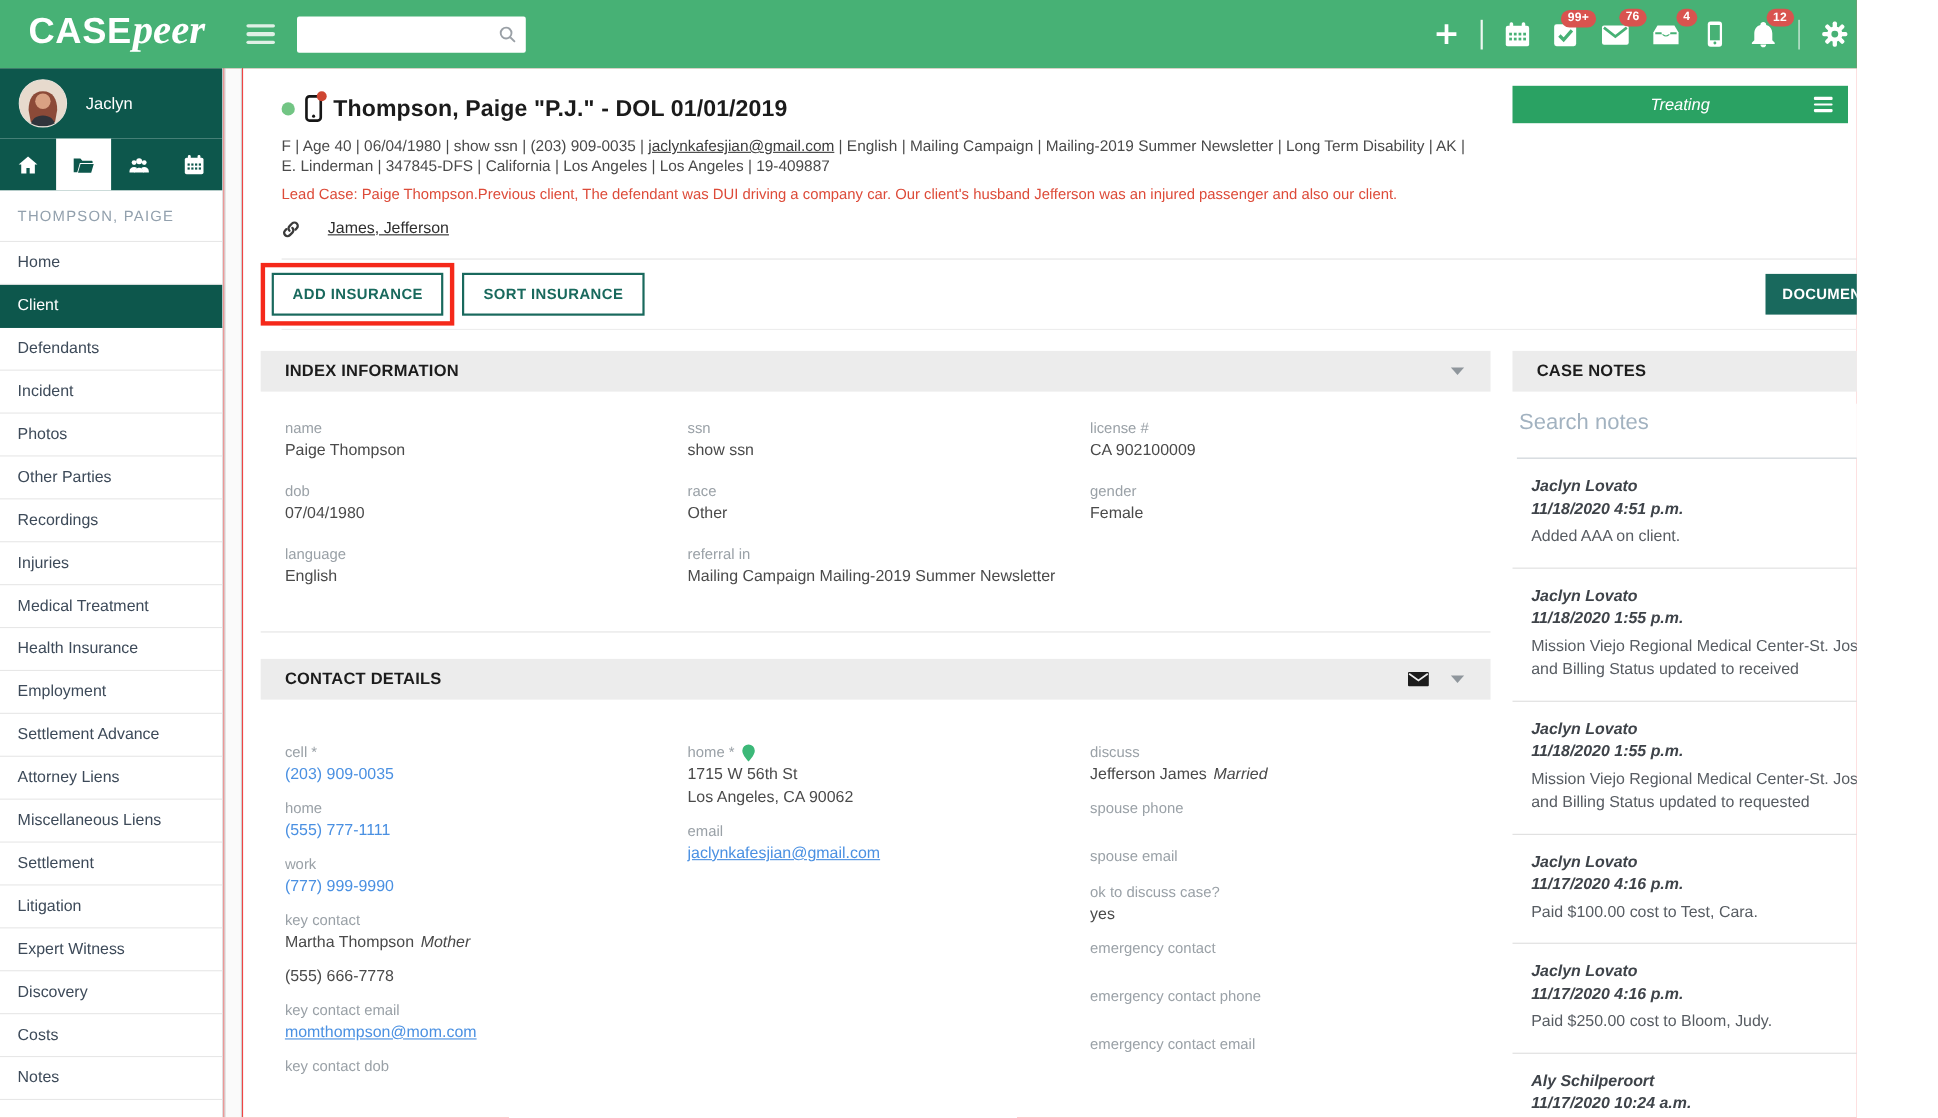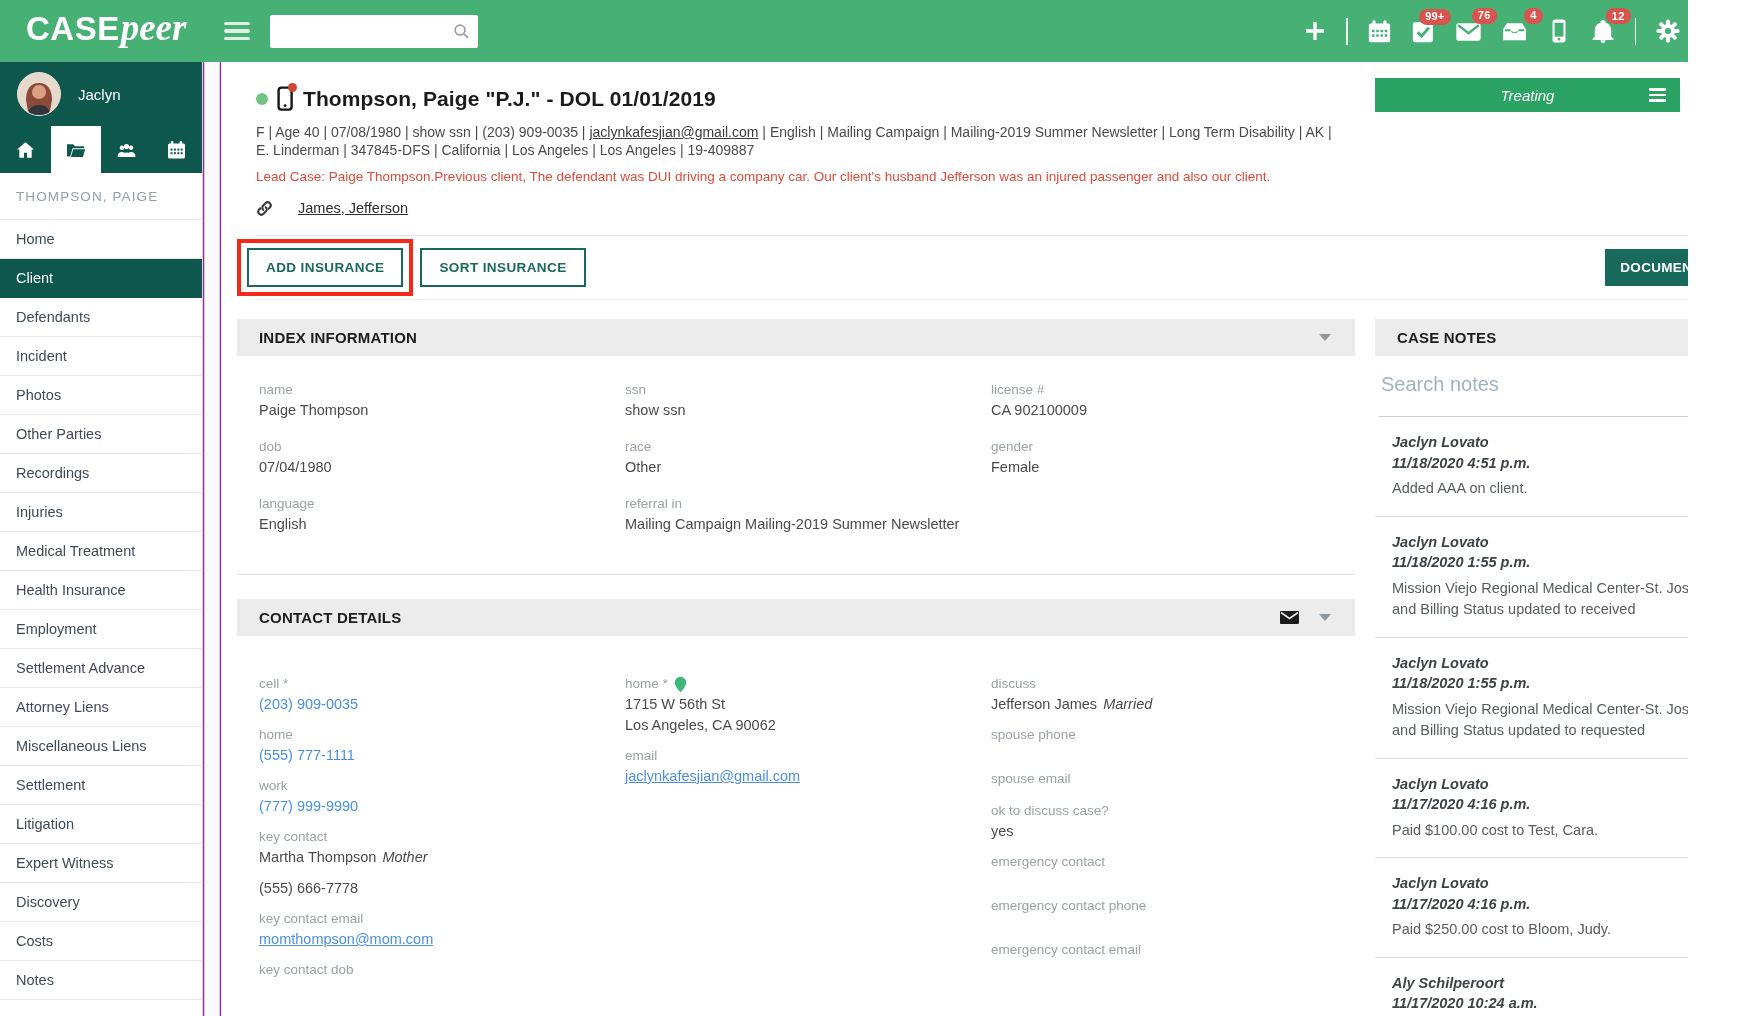--- a/index.html
+++ b/index.html
@@ -1,16 +1,16 @@
 <!DOCTYPE html>
 <html><head>
 <meta charset="utf-8">
 <style>
   html,body{margin:0;padding:0;background:#fff;}
-  .app{position:relative;width:1688px;height:1016px;overflow:hidden;background:#a21caf;
+  .app{position:relative;width:1688px;height:1016px;overflow:hidden;background:#ef4444;
        font-family:"Liberation Sans","DejaVu Sans",sans-serif;-webkit-font-smoothing:antialiased;}
   
   .topbar{position:absolute;top:0;left:0;width:1762px;height:62px;background:#47b175;display:flex;align-items:center;z-index:5;}
   .logo{width:212px;padding-left:26px;box-sizing:border-box;color:#fff;white-space:nowrap;line-height:62px;}
   .logo-case{font-size:33px;font-weight:700;letter-spacing:.5px;}
   .logo-peer{font-family:"Liberation Serif","DejaVu Serif",serif;font-style:italic;font-size:37px;font-weight:700;margin-left:1px;}
   .top-hamburger{display:inline-flex;flex-direction:column;gap:4px;margin-left:12px;cursor:pointer;}
   .top-hamburger span{width:26px;height:3.5px;background:#dff0e5;border-radius:2px;}
   .top-search{margin-left:20px;width:208px;height:33px;background:#fff;border-radius:2px;display:flex;align-items:center;padding:0 8px 0 10px;box-sizing:border-box;}
   .top-search input{border:none;outline:none;flex:1;font-size:14px;font-family:inherit;color:#333;background:transparent;min-width:0;}
@@ -296,21 +296,21 @@
               <span></span>
               <span></span>
               <span></span>
             </span>
         </button>
         <button class="status-caret-btn">
           <span class="caret small-white"></span>
         </button>
       </div>
 
-      <div class="info-line info1"><span>F  |  Age 40  |  07/08/1980  |  show ssn  |  (203) 909-0035  |  </span><a href="#">jaclynkafesjian@gmail.com</a><span>  |  English  |  Mailing Campaign  |  Mailing-2019 Summer Newsletter  |  Long Term Disability  |  AK  |</span></div>
+      <div class="info-line info1"><span>F  |  Age 40  |  06/04/1980  |  show ssn  |  (203) 909-0035  |  </span><a href="#">jaclynkafesjian@gmail.com</a><span>  |  English  |  Mailing Campaign  |  Mailing-2019 Summer Newsletter  |  Long Term Disability  |  AK  |</span></div>
       <div class="info-line">E. Linderman  |  347845-DFS  |  California  |  Los Angeles  |  Los Angeles  |  19-409887</div>
       <div class="lead-note">Lead Case: Paige Thompson.Previous client, The defendant was DUI driving a company car. Our client's husband Jefferson was an injured passenger and also our client.</div>
 
       <div class="james-row">
         <span style="display:flex;">
           <svg width="17" height="17" viewBox="0 0 17 17">
               <g stroke="#3a3a3a" stroke-width="2.1" fill="none" stroke-linecap="round">
                 <path d="M7.2 9.8a3 3 0 0 1 0-4.3l2.3-2.3a3 3 0 0 1 4.3 4.3l-1.2 1.2"></path>
                 <path d="M9.8 7.2a3 3 0 0 1 0 4.3l-2.3 2.3a3 3 0 0 1-4.3-4.3l1.2-1.2"></path>
               </g>

